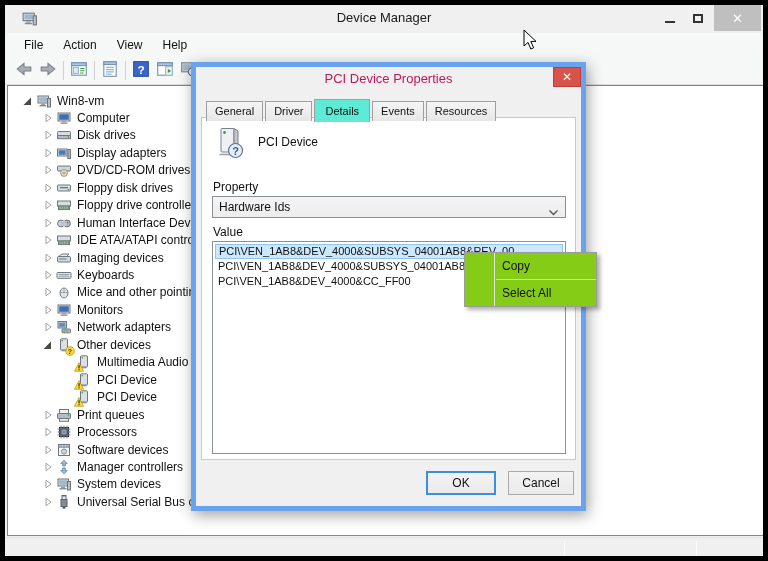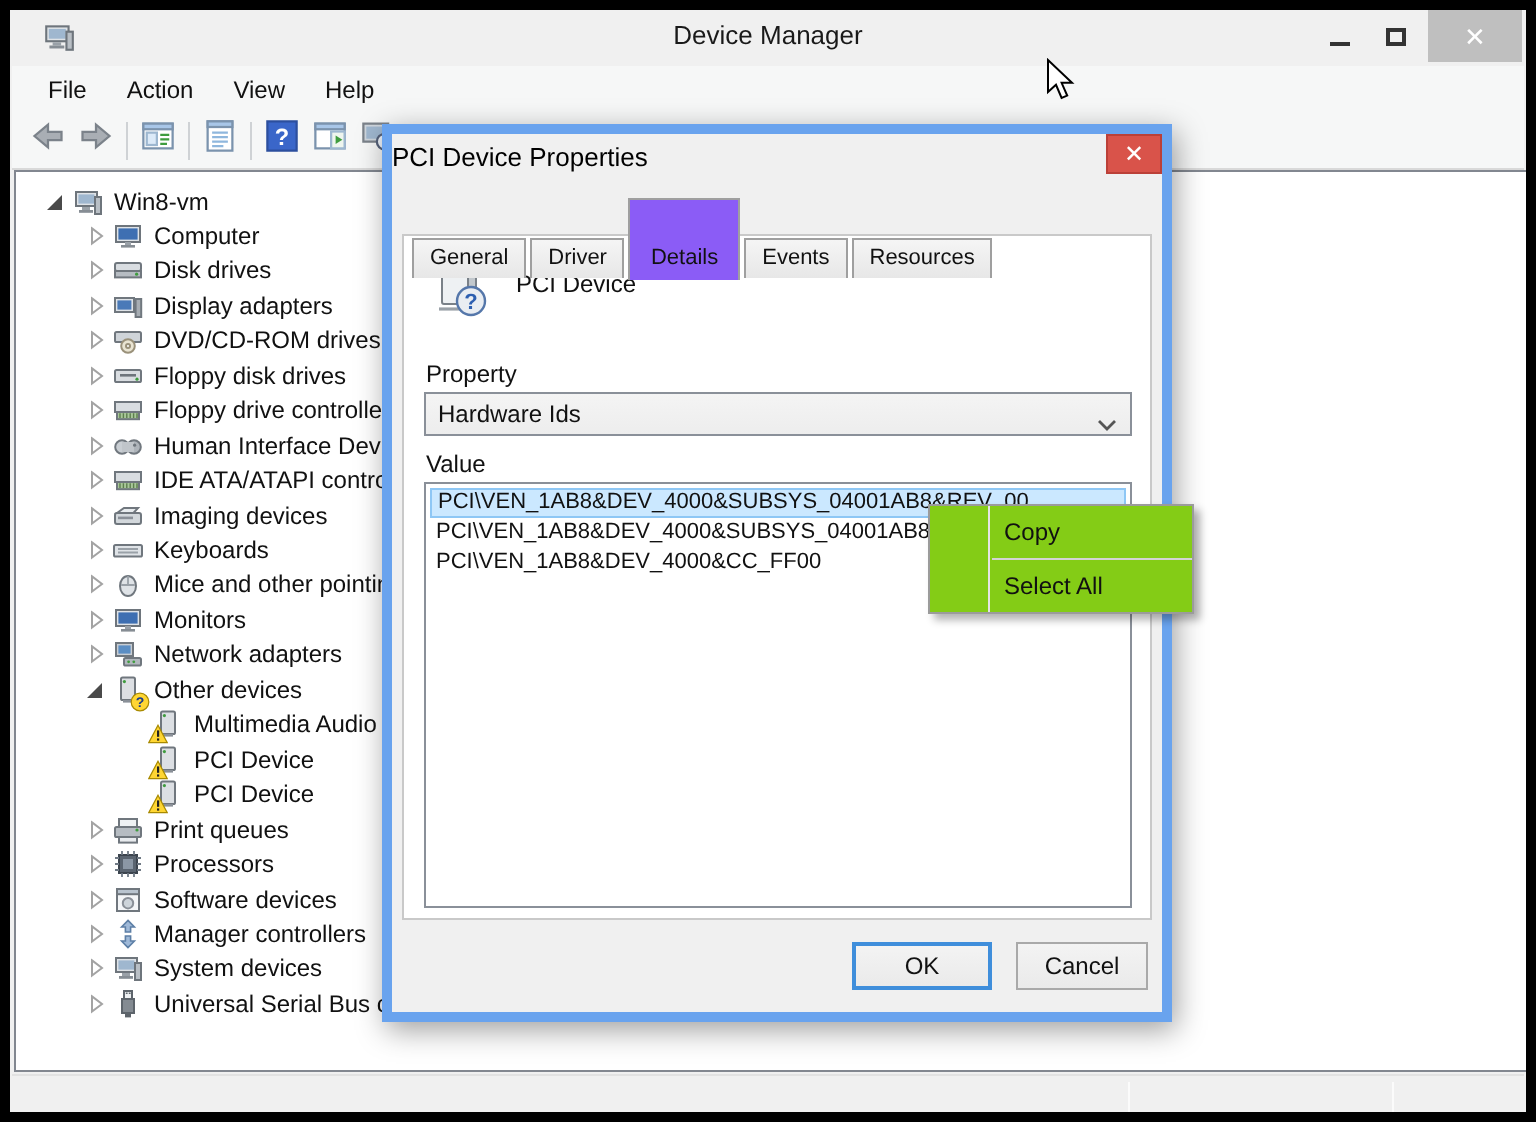--- a/index.html
+++ b/index.html
@@ -38,25 +38,25 @@
   .t-badge { position:absolute; width:10px; height:10px; left:-2px; bottom:-1px; }
   .t-badge.query { left:auto; right:-3px; bottom:-2px; }
   .t-badge svg { width:10px; height:10px; }
 
   
   .statusbar { position:absolute; left:1px; right:1px; top:532px; height:22px; background:#f0f0f0; border-top:1px solid #e2e2e2; }
   .sb-sep { position:absolute; top:3px; bottom:3px; width:1px; background:#c9cdd1; border-right:1px solid #fbfbfb; }
 
   
   .dialog { position:absolute; left:186px; top:57px; width:395px; height:449px; border:5px solid #69a3ee; background:#f0f0f0; box-shadow:2px 4px 14px rgba(0,0,0,.38); z-index:10; }
-  .dlg-title { position:absolute; top:0; left:0; right:0; height:24px; font-size:13px; color:#000000; padding-top:4px; }
+  .dlg-title { position:absolute; top:0; left:0; right:0; height:24px; text-align:center; font-size:13px; color:#be185d; padding-top:4px; }
   .dlg-close { position:absolute; top:0; right:0; width:28px; height:20px; background:#d9534a; border:1px solid #bb4038; color:#fff; font-size:12px; font-weight:bold; display:flex; align-items:center; justify-content:center; }
   .tabs { position:absolute; left:10px; top:31px; display:flex; align-items:flex-end; z-index:3; }
   .tab { font-size:11px; color:#111; background:linear-gradient(#f5f5f5,#e7e7e7); border:1px solid #9f9f9f; border-bottom:none; padding:3px 8px 4px; margin-right:2px; }
-  .tab.active { background:#8b5cf6; padding:23px 10px 5px; position:relative; top:1px; }
+  .tab.active { background:#5eead4; padding:5px 10px 5px; position:relative; top:1px; }
   .tab-panel { position:absolute; left:5px; top:50px; width:375px; height:343px; background:#fff; border:1px solid #c9c9c9; z-index:2; }
   .dev-icon { position:absolute; left:10px; top:7px; width:36px; height:36px; }
   .dev-name { position:absolute; left:56px; top:17px; font-size:12px; color:#111; }
   .lbl-property { position:absolute; left:11px; top:62px; font-size:12px; color:#111; }
   .combo { position:absolute; left:10px; top:78px; width:354px; height:22px; background:linear-gradient(#f4f4f4,#ededed); border:1px solid #8a9099; font-size:12px; color:#111; display:flex; align-items:center; padding-left:6px; }
   .combo-chevron { position:absolute; right:7px; top:8px; }
   .lbl-value { position:absolute; left:11px; top:107px; font-size:12px; color:#111; }
   .listbox { position:absolute; left:10px; top:123px; width:354px; height:213px; background:#fff; border:1px solid #8a9099; overflow:hidden; }
   .value-item { height:15px; line-height:15px; font-size:11px; color:#111; padding:0 3px; margin:0 2px; white-space:nowrap; }
   .value-item:first-child { margin-top:2px; }

